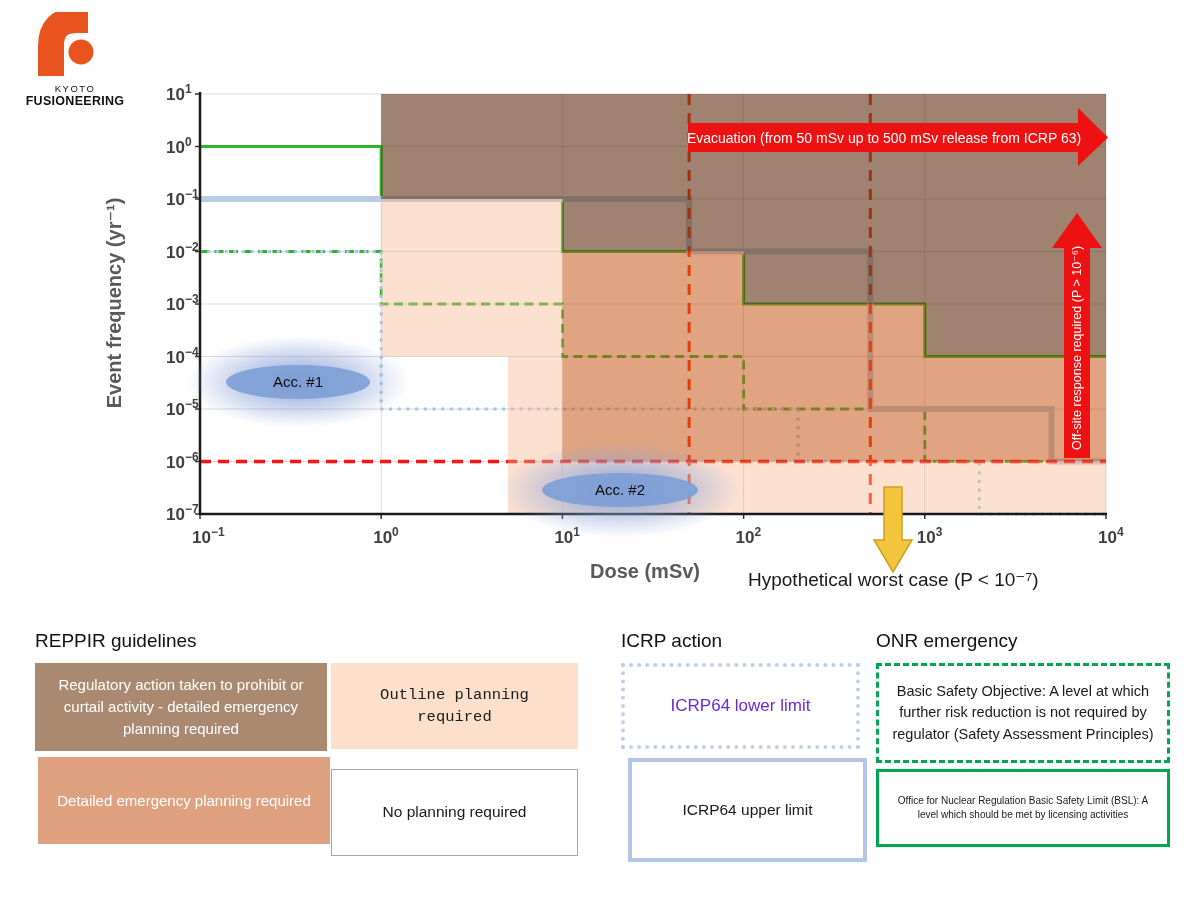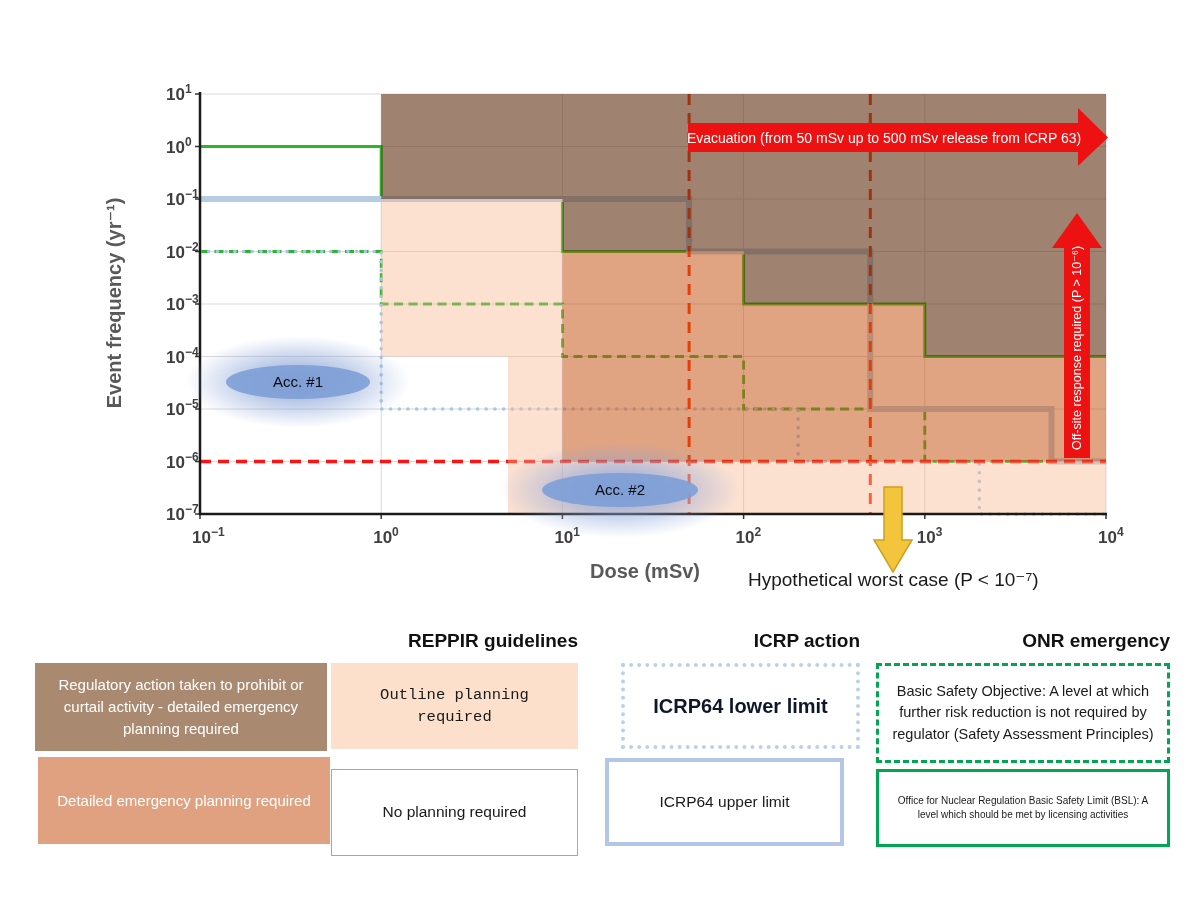--- a/index.html
+++ b/index.html
@@ -5,38 +5,46 @@
   html,body{margin:0;padding:0;background:#fff;}
   body{width:1200px;height:900px;position:relative;font-family:"Liberation Sans","DejaVu Sans",sans-serif;overflow:hidden;}
   .page{position:absolute;inset:0;width:1200px;height:900px;background:#fff;}
   svg text{font-family:"Liberation Sans","DejaVu Sans",sans-serif;}
   .axis-title{font-size:20px;font-weight:bold;fill:#595959;}
   .annot-dark{font-size:19px;fill:#1a1a1a;}
   .arrow-label{fill:#ffffff;font-size:14px;}
   .arrow-label-v{fill:#ffffff;font-size:12.5px;}
   .acc-label{font-size:15px;fill:#0b0b0b;}
   
-  .lg-header{position:absolute;font-size:19px;font-weight:bold;color:#111;text-align:right;}
+  .lg-header{position:absolute;font-size:19px;font-weight:normal;color:#111;text-align:left;}
   .lg-box{position:absolute;display:flex;align-items:center;justify-content:center;text-align:center;box-sizing:border-box;padding:12px 14px;font-size:15px;line-height:1.45;}
   .bx-brown{background:#a98a71;color:#fff;}
   .bx-peach{background:#fce0cc;color:#1a1a1a;font-size:15.5px;font-family:Liberation Mono, monospace;}
   .bx-orange{background:#dfa180;color:#fff;}
   .bx-white{background:#fff;color:#1a1a1a;border:1.5px solid #a6a6a6;font-size:15.5px;}
-  .bx-icrp-dotted{background:#fff;color:#0f172a;border:4px dotted #bcd0e8;font-size:20px;font-weight:bold;}
+  .bx-icrp-dotted{background:#fff;color:#6d28d9;border:4px dotted #bcd0e8;font-size:17px;}
   .bx-icrp-solid{background:#fff;color:#1a1a1a;border:4px solid #b4c6e7;font-size:15.5px;}
   .bx-onr-dashed{background:#fff;color:#1a1a1a;border:3.5px dashed #00a650;font-size:14.5px;padding:4px 10px;}
   .bx-onr-solid{background:#fff;color:#1a1a1a;border:3.5px solid #00a650;font-size:10px;padding:4px 10px;}
   
   .logo-wrap{position:absolute;left:18px;top:12px;width:160px;height:100px;}
 </style>
 </head>
 <body>
 
 <div class="page">
 
+  <div class="logo-wrap">
+    <svg width="160" height="100" viewBox="0 0 160 100">
+      <path d="M 33,64 L 33,34 Q 33,8 59,8 L 70,8" fill="none" stroke="#e9531d" stroke-width="26" stroke-linejoin="round"></path>
+      <circle cx="63" cy="40" r="12.5" fill="#e9531d"></circle>
+      <text x="57" y="80" text-anchor="middle" font-size="9.5" letter-spacing="1.5" fill="#111">KYOTO</text>
+      <text x="57" y="93" text-anchor="middle" font-size="12.5" font-weight="bold" letter-spacing="0.3" fill="#111">FUSIONEERING</text>
+    </svg>
+  </div>
 
   <svg id="chart" width="1200" height="625" viewBox="0 0 1200 625" style="position:absolute;left:0;top:0;">
     <defs>
       <radialGradient id="accGlow" cx="50%" cy="50%" r="50%">
         <stop offset="0%" stop-color="#86a0d6" stop-opacity="0.95"></stop>
         <stop offset="55%" stop-color="#86a0d6" stop-opacity="0.45"></stop>
         <stop offset="100%" stop-color="#86a0d6" stop-opacity="0"></stop>
       </radialGradient>
     </defs>
 
@@ -126,20 +134,20 @@
 
   <div>
     <div class="lg-header" style="left:35px;top:630px;width:543px;">REPPIR guidelines</div>
     <div class="lg-box bx-brown" style="left:35px;top:663px;width:292px;height:88px;">Regulatory action taken to prohibit or curtail activity - detailed emergency planning required</div>
     <div class="lg-box bx-peach" style="left:331px;top:663px;width:247px;height:86px;">Outline planning required</div>
     <div class="lg-box bx-orange" style="left:38px;top:757px;width:292px;height:87px;">Detailed emergency planning required</div>
     <div class="lg-box bx-white" style="left:331px;top:757px;width:247px;height:87px;margin-top:12px;">No planning required</div>
 
     <div class="lg-header" style="left:621px;top:630px;width:239px;">ICRP action</div>
     <div class="lg-box bx-icrp-dotted" style="left:621px;top:663px;width:239px;height:86px;">ICRP64 lower limit</div>
-    <div class="lg-box bx-icrp-solid" style="left:605px;top:758px;width:239px;height:88px;">ICRP64 upper limit</div>
+    <div class="lg-box bx-icrp-solid" style="left:628px;top:758px;width:239px;height:104px;">ICRP64 upper limit</div>
 
     <div class="lg-header" style="left:876px;top:630px;width:294px;">ONR emergency</div>
     <div class="lg-box bx-onr-dashed" style="left:876px;top:663px;width:294px;height:100px;">Basic Safety Objective: A level at which further risk reduction is not required by regulator (Safety Assessment Principles)</div>
     <div class="lg-box bx-onr-solid" style="left:876px;top:769px;width:294px;height:78px;">Office for Nuclear Regulation Basic Safety Limit (BSL): A level which should be met by licensing activities</div>
   </div>
 
 </div>
 
 </body></html>

